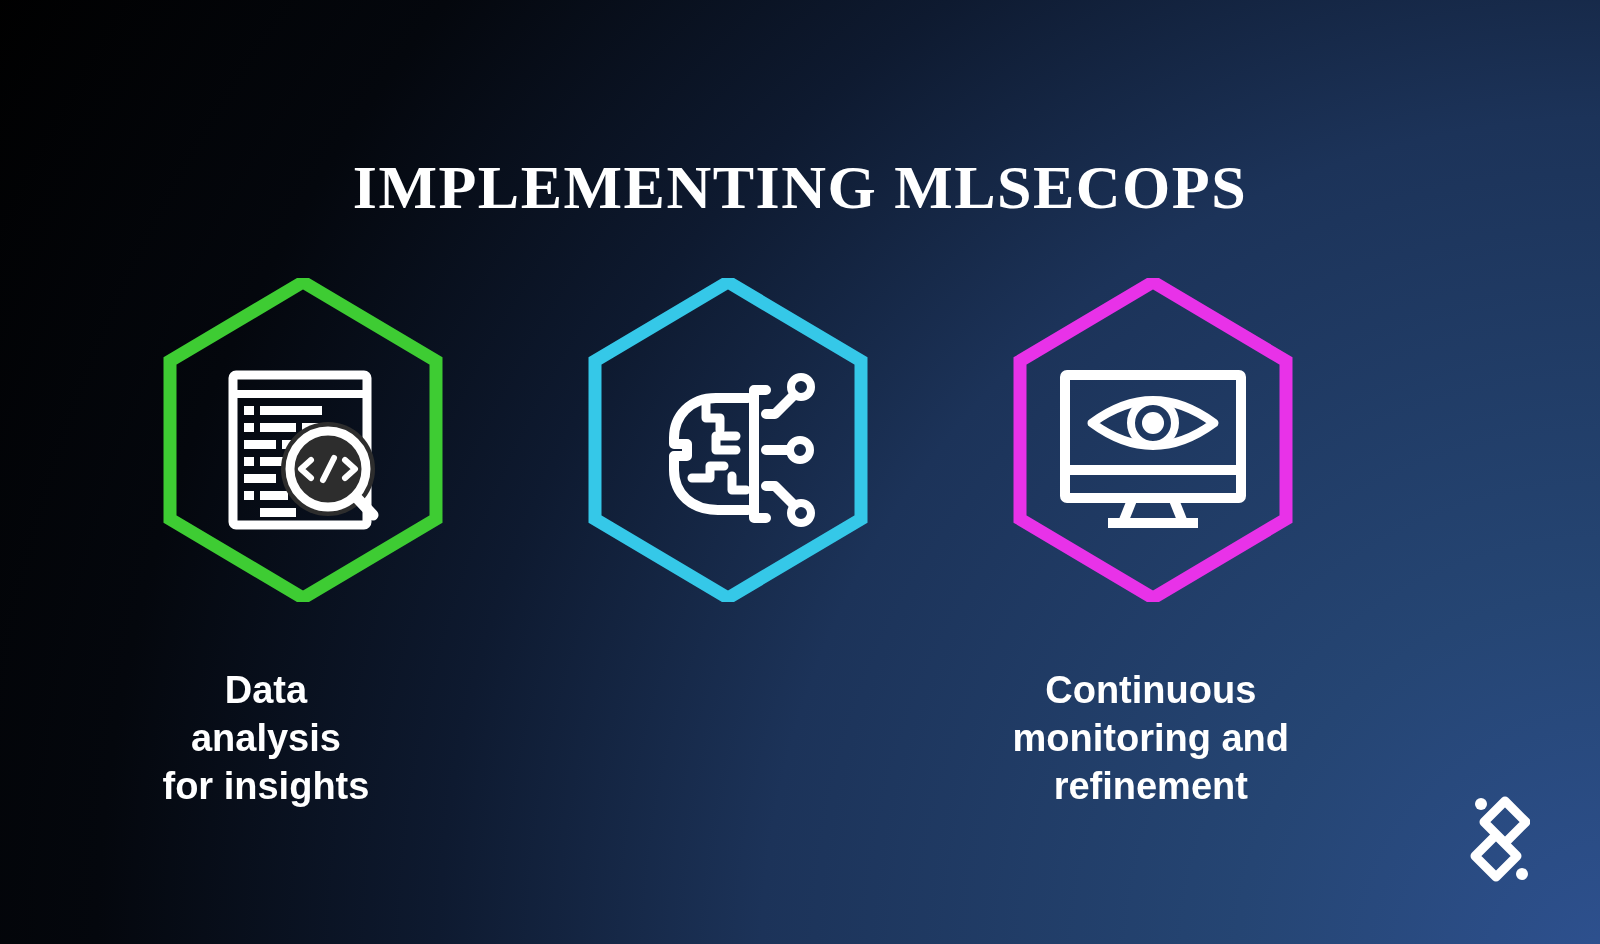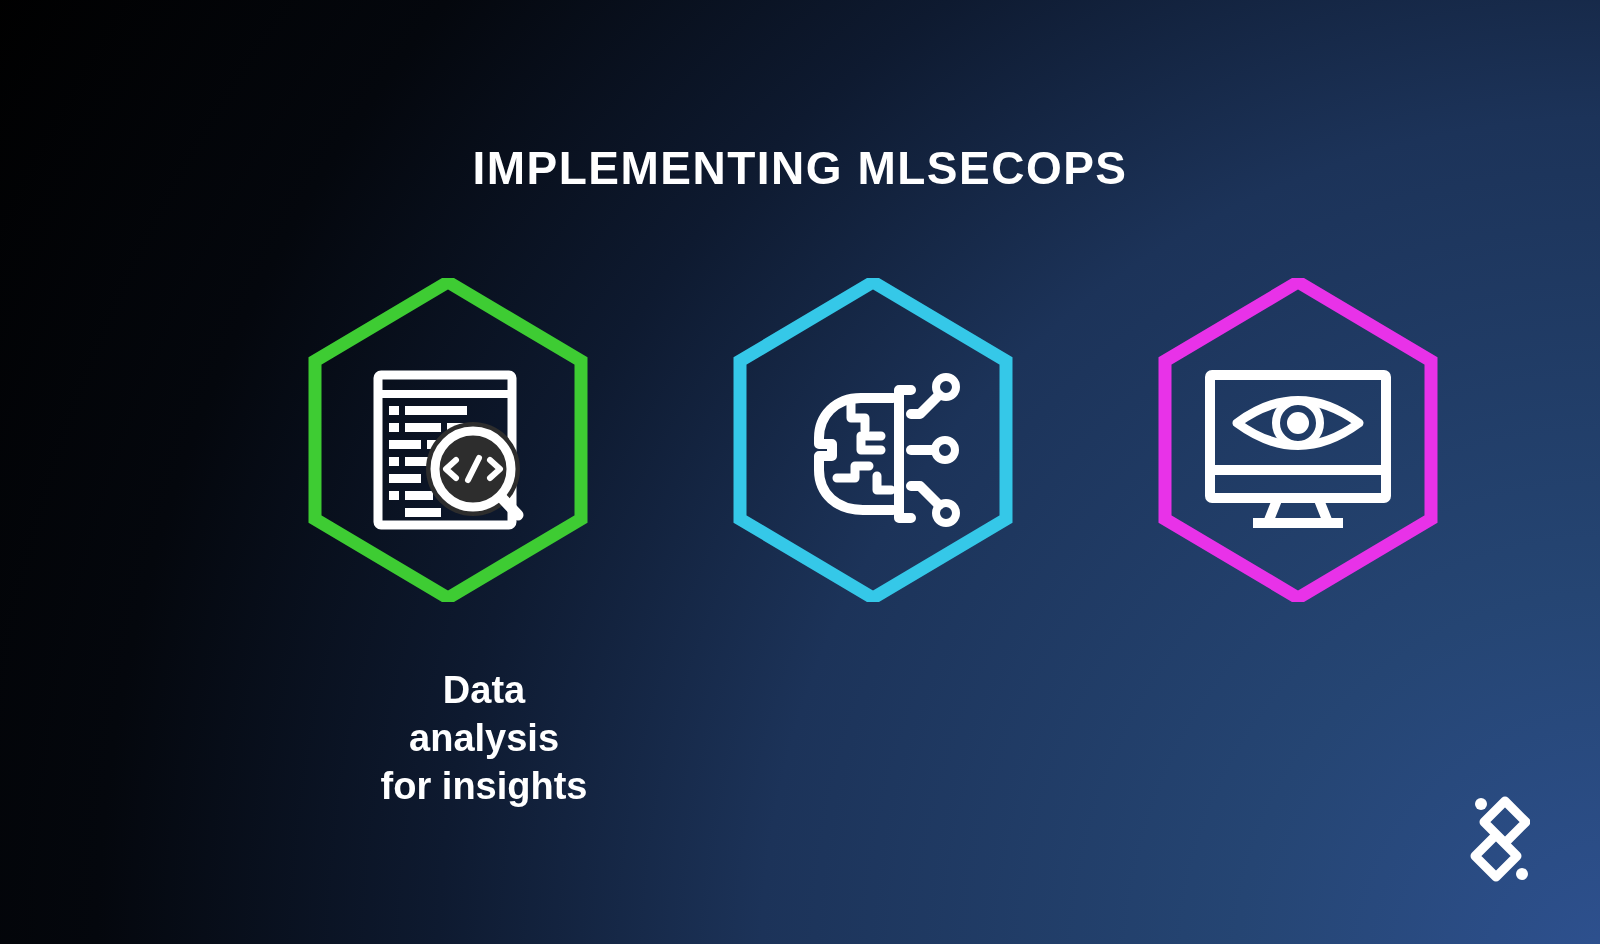--- a/index.html
+++ b/index.html
@@ -21,37 +21,38 @@
         #04070d 80%,
         var(--bg-base, #000000) 100%);
   }
   .title {
     position: absolute;
     top: 110px;
     left: 0;
     width: 100%;
     text-align: center;
     color: #ffffff;
-    font-size: 46px;
+    font-size: 62px;
     font-weight: bold;
     letter-spacing: 1.5px;
+    font-family: Liberation Serif, serif;
   }
   .row {
     position: absolute;
     top: 278px;
     left: 0;
     width: 100%;
     display: flex;
     justify-content: center;
   }
   .item {
     width: 425px;
     display: flex;
     flex-direction: column;
-    align-items: flex-end;
+    align-items: flex-start;
   }
   .hex-svg {
     width: 280px;
     height: 324px;
     display: block;
   }
   .hex-border {
     stroke: var(--accent);
     stroke-width: 13;
     fill: none;
@@ -187,20 +188,23 @@
             <line x1="119" y1="222" x2="111" y2="242" class="icon-stroke" stroke-width="10"></line>
             <line x1="161" y1="222" x2="169" y2="242" class="icon-stroke" stroke-width="10"></line>
             <rect x="95" y="240" width="90" height="10" class="icon-fill"></rect>
 
             <path d="M 79 145 Q 140 100 201 145 Q 140 190 79 145 Z" class="icon-stroke" stroke-width="9"></path>
             <circle cx="140" cy="145" r="22" class="icon-stroke" stroke-width="8"></circle>
             <circle cx="140" cy="145" r="11" class="icon-fill"></circle>
           </g>
         </g>
       </svg>
+      <div class="hex-label">Continuous
+monitoring and
+refinement</div>
     </div>
 
   </div>
 
   <svg class="logo" viewBox="0 0 60 88" style="--logo-color: #ffffff;">
     <g style="stroke:var(--logo-color,#fff);fill:none" stroke-width="9" stroke-linejoin="round">
       <path d="M 35 6 L 56 27 L 35 48 L 14 27 Z"></path>
       <path d="M 26 40 L 47 61 L 26 82 L 5 61 Z"></path>
     </g>
     <g style="fill:var(--logo-color,#fff)">

